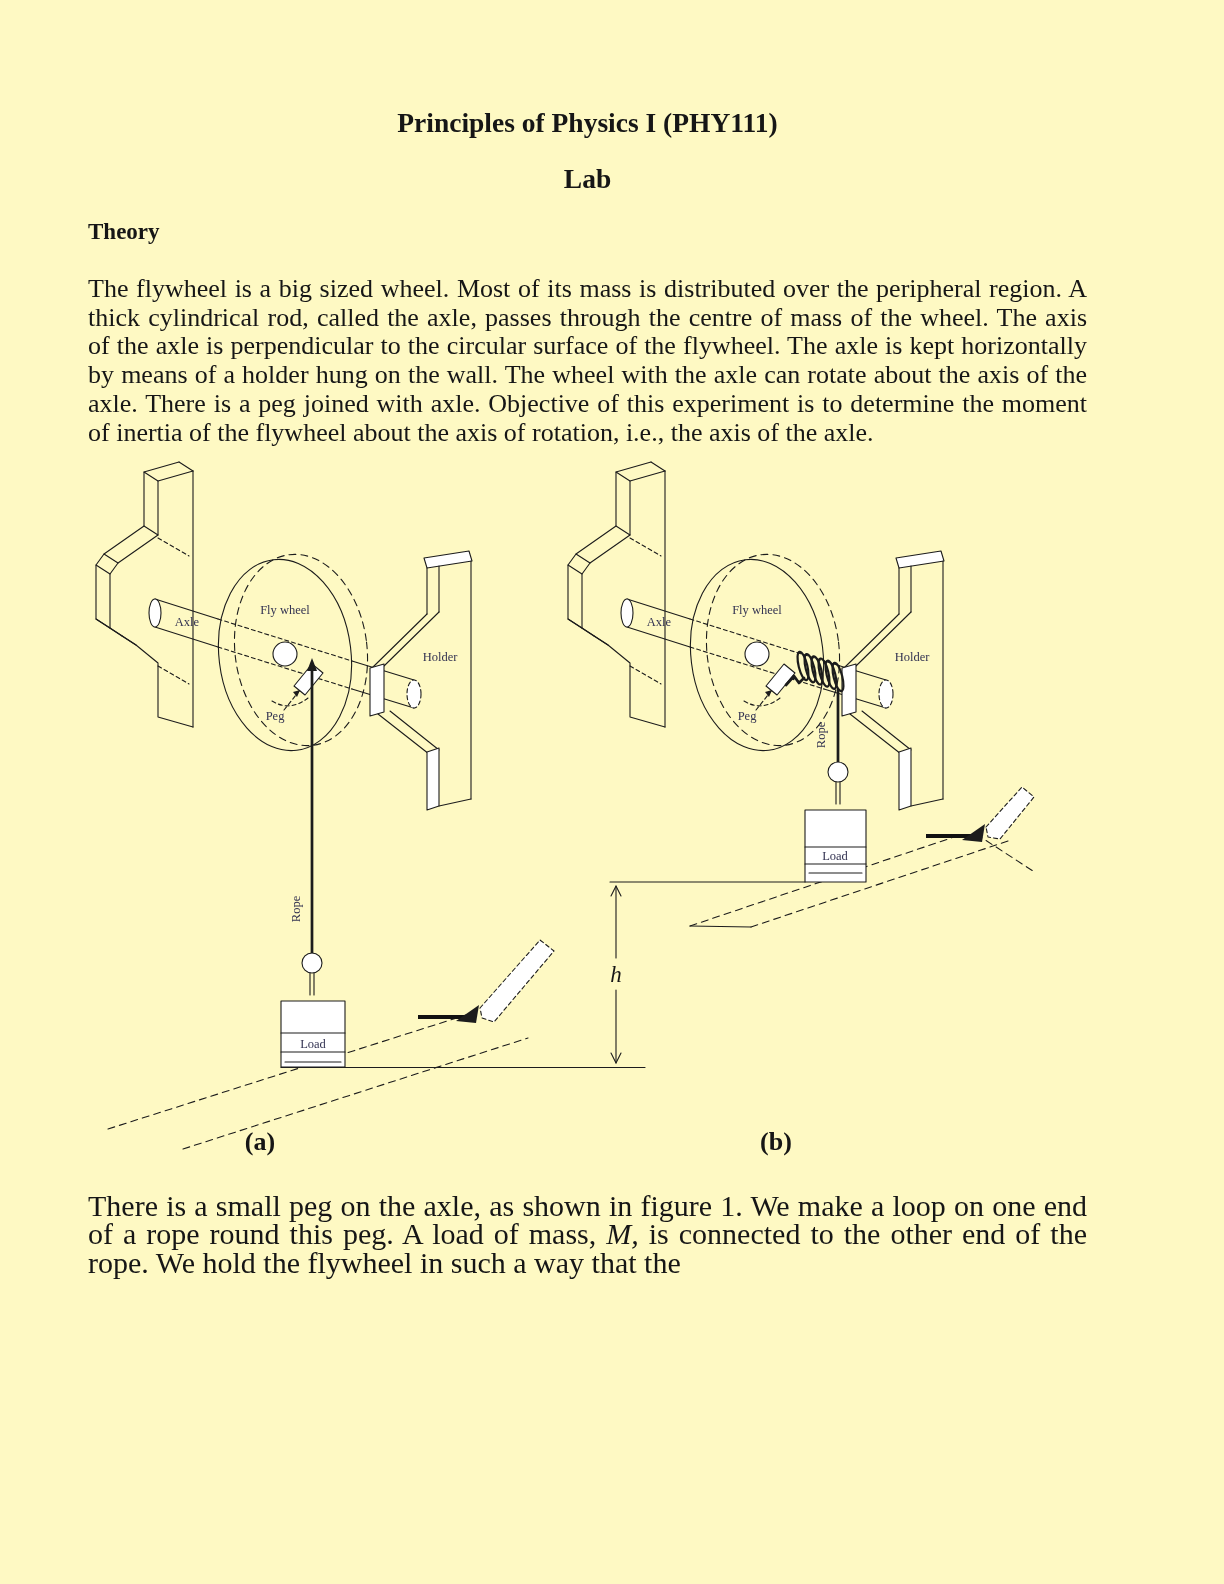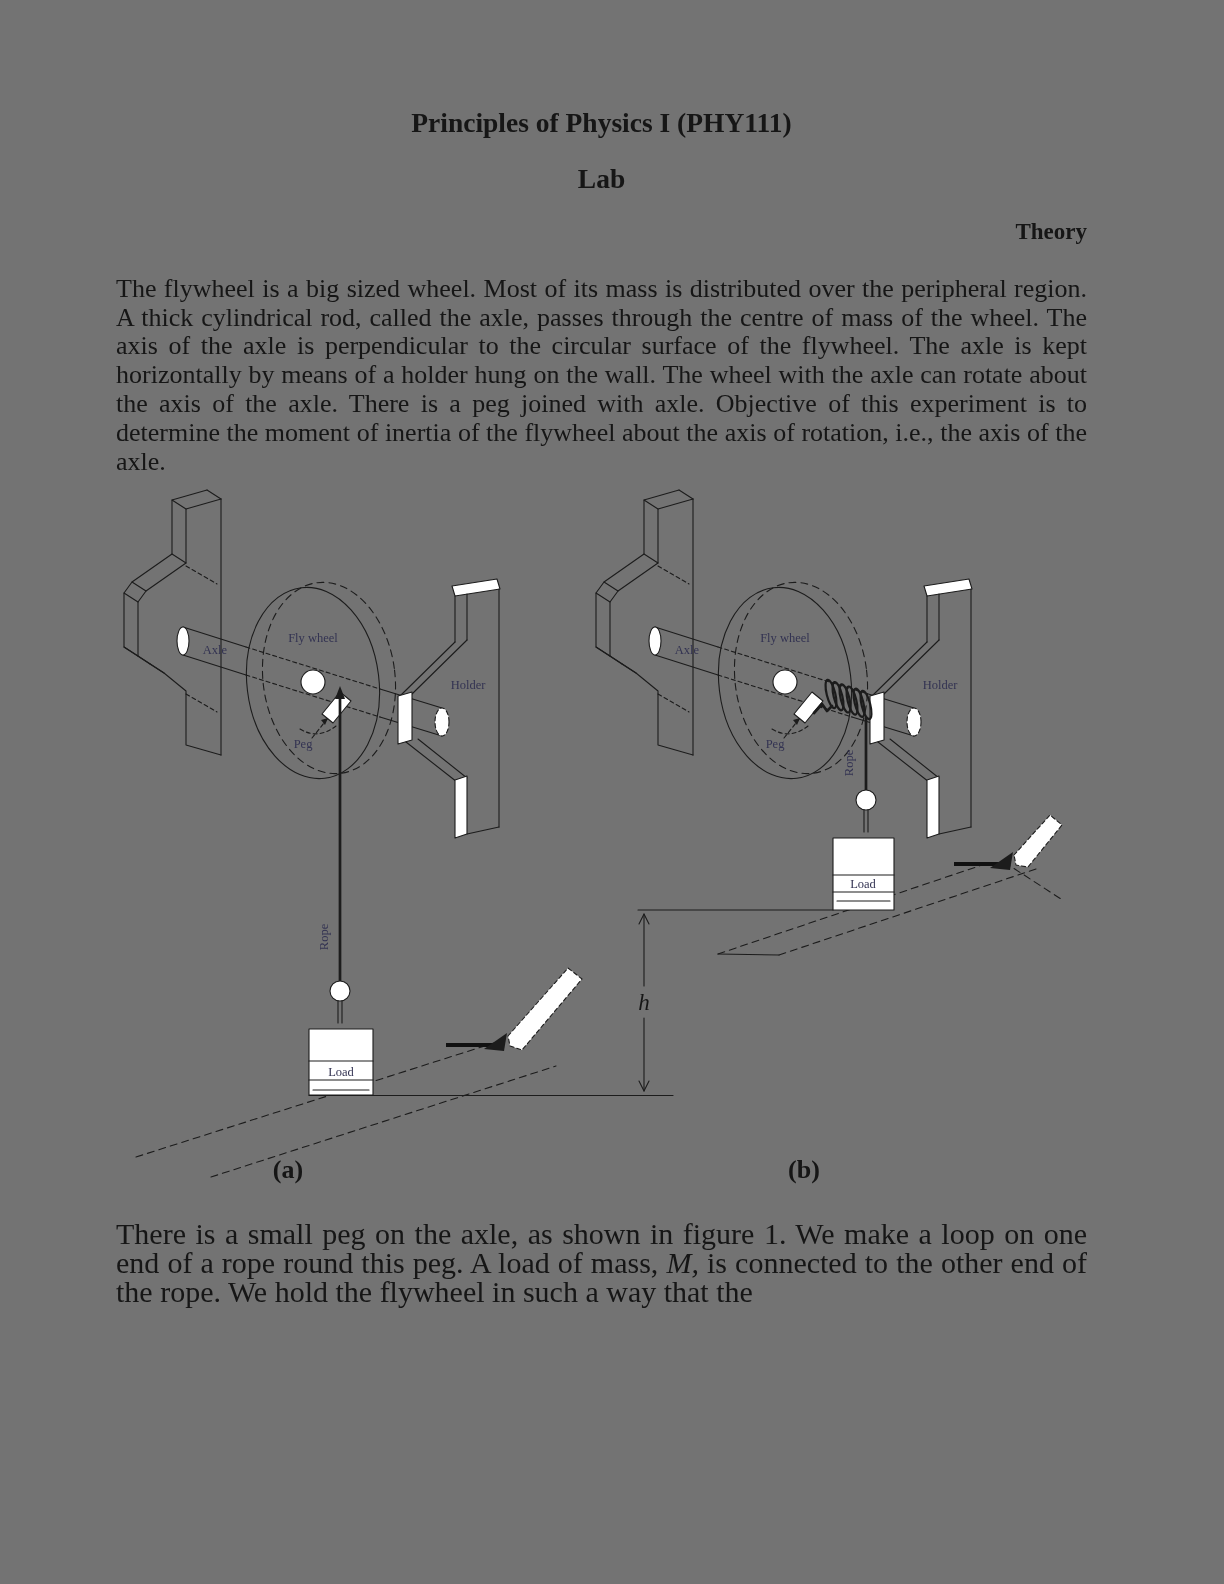--- a/index.html
+++ b/index.html
@@ -1,24 +1,24 @@
 <!DOCTYPE html>
 <html><head>
 <meta charset="utf-8">
 <style>
   html,body{margin:0;padding:0;background:#ffffff;}
   .page{
-    width:1224px;height:1584px;margin:0 auto;background:#737373;
-    box-sizing:border-box;padding:104px 137px 0 116px;
+    width:1224px;height:1584px;margin:0 auto;background:#fef9c3;
+    box-sizing:border-box;padding:104px 137px 0 88px;
     font-family:"Liberation Serif",serif;color:#161616;
     overflow:hidden;
   }
   .h1{font-size:27.5px;font-weight:bold;text-align:center;line-height:37px;margin:0 0 19px 0;}
   .name-line{font-size:22px;font-weight:bold;line-height:28.8px;text-align:justify;margin:24px 0 0 0;}
-  .h2{font-size:23px;font-weight:bold;line-height:28.8px;margin:21px 0 0 0;text-align:right;}
+  .h2{font-size:23px;font-weight:bold;line-height:28.8px;margin:21px 0 0 0;}
   .body-text{font-size:26px;line-height:28.8px;text-align:justify;margin:28px 0 0 0;}
   .caption{font-size:22px;line-height:28.8px;text-align:justify;margin:4px 0 0 0;letter-spacing:-0.2px;}
   .body2{font-size:30px;line-height:28.8px;text-align:justify;margin:22px 0 0 0;}
   .caption i, .body2 i{font-style:italic;}
   sub{font-size:68%;line-height:0;}
   figure{margin:6px 0 0 0;}
   
   .ln{stroke:#1c1c1c;stroke-width:1.1;fill:none;stroke-linecap:round;stroke-linejoin:round;}
   .dsh{stroke-dasharray:7 5;}
   .dd{stroke-dasharray:4 3;}

